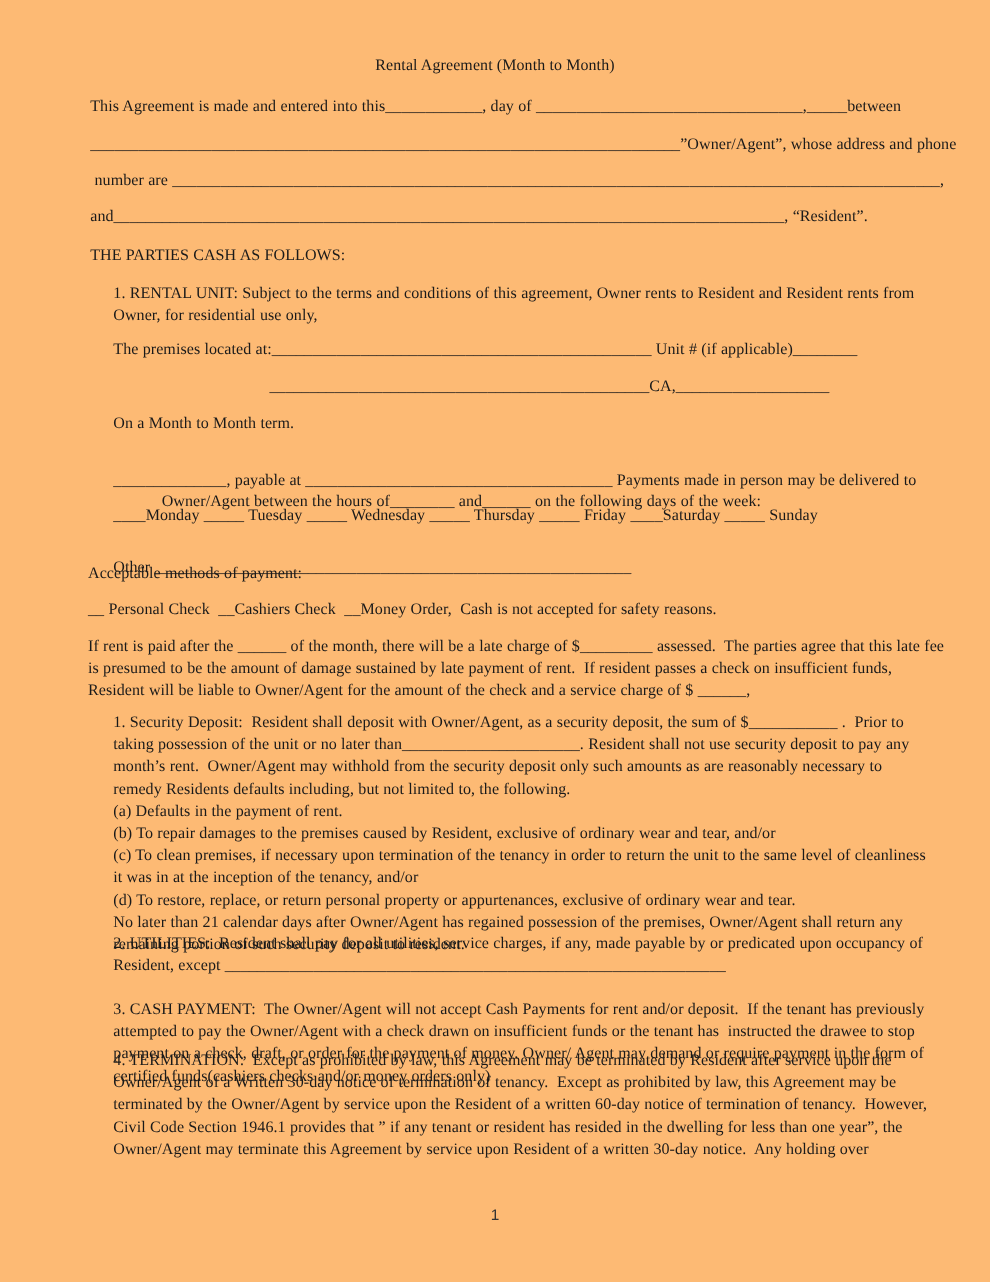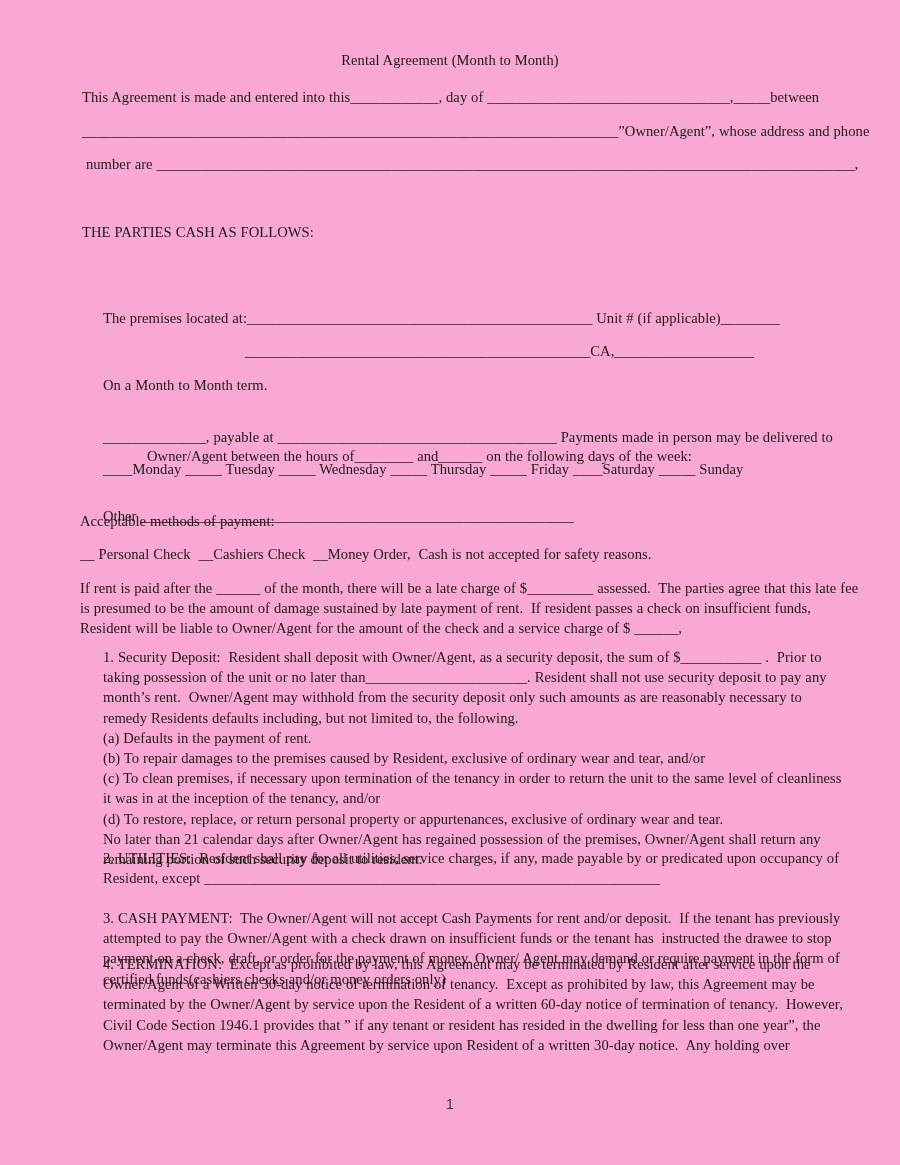--- a/index.html
+++ b/index.html
@@ -9,21 +9,21 @@
     background: #ffffff;
   }
   body {
     font-family: "Liberation Serif", "DejaVu Serif", serif;
     color: #1a1a1a;
   }
   .page {
     position: relative;
     width: 900px;
     height: 1165px;
-    background: #f9a8d4;
+    background: #fdba74;
     overflow: hidden;
     box-sizing: border-box;
   }
 
   
   .doc-title {
     position: absolute;
     top: 52px;
     left: 0;
     width: 900px;
@@ -64,22 +64,25 @@
 </head>
 <body>
 
 <div class="page">
 
   <div class="doc-title">Rental Agreement (Month to Month)</div>
 
   <div class="blk m-outer" style="top:87px;">This Agreement is made and entered into this____________, day of _________________________________,_____between</div>
   <div class="blk m-outer" style="top:121px;">_________________________________________________________________________”Owner/Agent”, whose address and phone</div>
   <div class="blk m-outer" style="top:154px;"> number are _______________________________________________________________________________________________,</div>
+  <div class="blk m-outer" style="top:187px;">and___________________________________________________________________________________, “Resident”.</div>
   <div class="blk m-outer" style="top:222px;">THE PARTIES CASH AS FOLLOWS:</div>
 
+  <div class="blk m-inner" style="top:257px;">1. RENTAL UNIT: Subject to the terms and conditions of this agreement, Owner rents to Resident and Resident rents from
+Owner, for residential use only,</div>
   <div class="blk m-inner" style="top:308px;">The premises located at:_______________________________________________ Unit # (if applicable)________</div>
   <div class="blk m-sub" style="top:341px;">_______________________________________________CA,___________________</div>
   <div class="blk m-inner" style="top:375px;">On a Month to Month term.</div>
 
   <div class="blk m-inner" style="top:427px;">______________, payable at ______________________________________ Payments made in person may be delivered to</div>
   <div class="blk m-inner" style="top:446px;margin-left:44px;">Owner/Agent between the hours of________ and______ on the following days of the week:</div>
   <div class="blk m-inner" style="top:459px;font-family:Liberation Serif, serif;">____Monday _____ Tuesday _____ Wednesday _____ Thursday _____ Friday ____Saturday _____ Sunday</div>
   <div class="blk m-inner" style="top:506px;">Other ___________________________________________________________</div>
 
   <div class="blk m-mid" style="top:511px;font-family:Liberation Serif, serif;">Acceptable methods of payment:</div>

